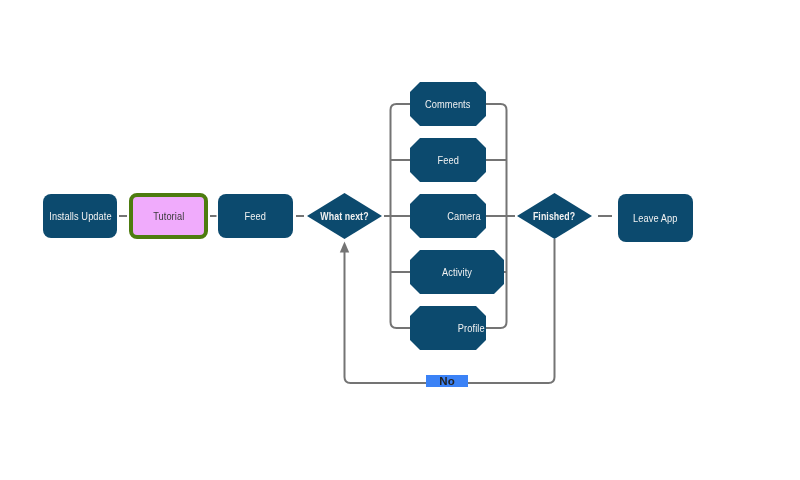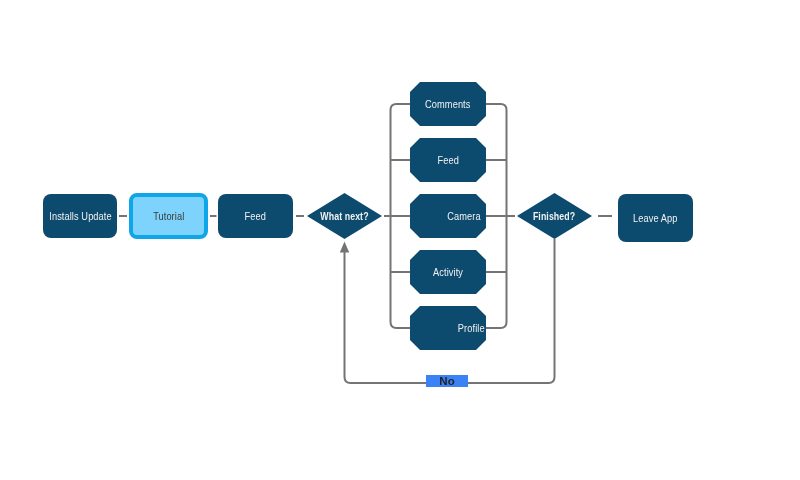--- a/index.html
+++ b/index.html
@@ -26,22 +26,22 @@
   .octagon{
     clip-path:polygon(10px 0,calc(100% - 10px) 0,100% 10px,100% calc(100% - 10px),
       calc(100% - 10px) 100%,10px 100%,0 calc(100% - 10px),0 10px);
   }
   .diamond{
     clip-path:polygon(50% 0,100% 50%,50% 100%,0 50%);
     font-size:10px;
     font-weight:bold;
   }
   .highlight{
-    background:#7dd3fc;
-    border:4px solid #0ea5e9;
+    background:#f0abfc;
+    border:4px solid #4d7c0f;
     color:#3a3a3a;
   }
   .loop-label{
     position:absolute;
     left:426px;top:375px;width:42px;
     text-align:center;
     font-size:11.5px;font-weight:700;color:#222222;
     background:#3b82f6;
   }
 </style>
@@ -115,21 +115,21 @@
   </div>
 
   <div class="node octagon" style="left:410px;top:138px;width:76px;height:44px;">
     <span class="lbl">Feed</span>
   </div>
 
   <div class="node octagon" style="left:410px;top:194px;width:76px;height:44px;padding-left:32px;">
     <span class="lbl">Camera</span>
   </div>
 
-  <div class="node octagon" style="left:410px;top:250px;width:76px;height:44px;">
+  <div class="node octagon" style="left:410px;top:250px;width:94px;height:44px;">
     <span class="lbl">Activity</span>
   </div>
 
   <div class="node octagon" style="left:410px;top:306px;width:76px;height:44px;padding-left:47px;">
     <span class="lbl">Profile</span>
   </div>
 
   <div class="node diamond" style="left:517px;top:193px;width:75px;height:46px;">
     <span class="lbl">Finished?</span>
   </div>

